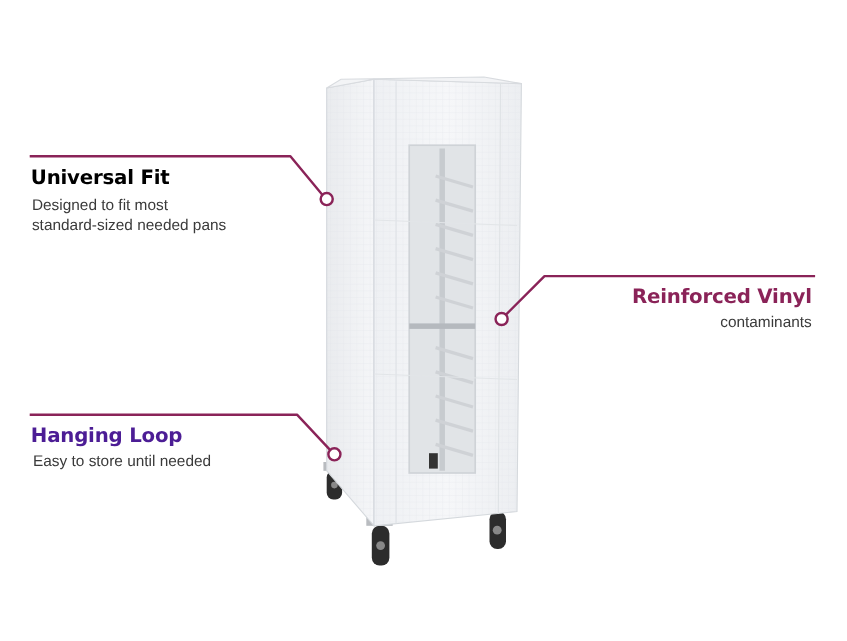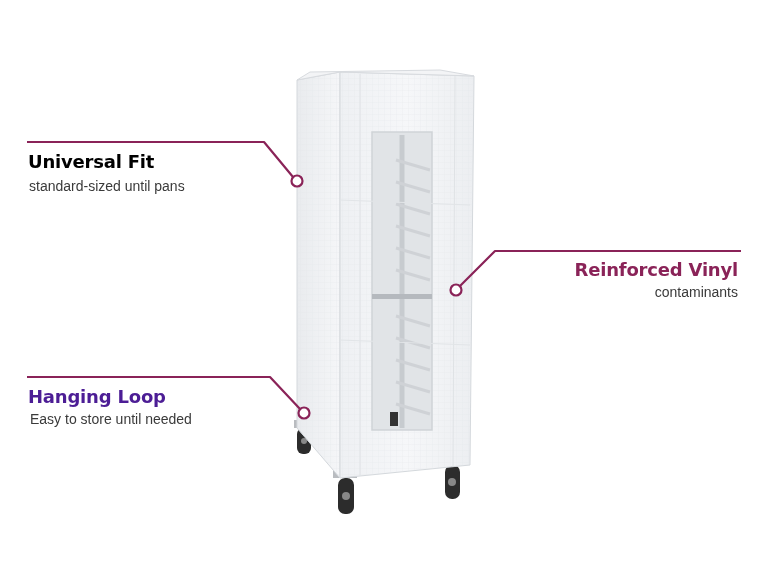--- a/index.html
+++ b/index.html
@@ -88,21 +88,22 @@
     <g fill="#ffffff" stroke="#8a2358" stroke-width="2.2">
       <circle cx="297" cy="181" r="5.5"></circle>
       <circle cx="456" cy="290" r="5.5"></circle>
       <circle cx="304" cy="413" r="5.5"></circle>
     </g>
   </svg>
 
   <div>
     <div class="callout-title" style="left:28px;top:151px;color:#000000;">Universal Fit</div>
     <div class="callout-desc" style="left:29px;top:177px;">
-      <div>standard-sized until pans</div>
+      <div>Designed to fit most</div>
+      <div>standard-sized needed pans</div>
     </div>
   </div>
 
   <div>
     <div class="callout-title right" style="right:32px;top:259px;color:#8a2358;">Reinforced Vinyl</div>
     <div class="callout-desc right" style="right:32px;top:283px;">
       <div>contaminants</div>
     </div>
   </div>
 

